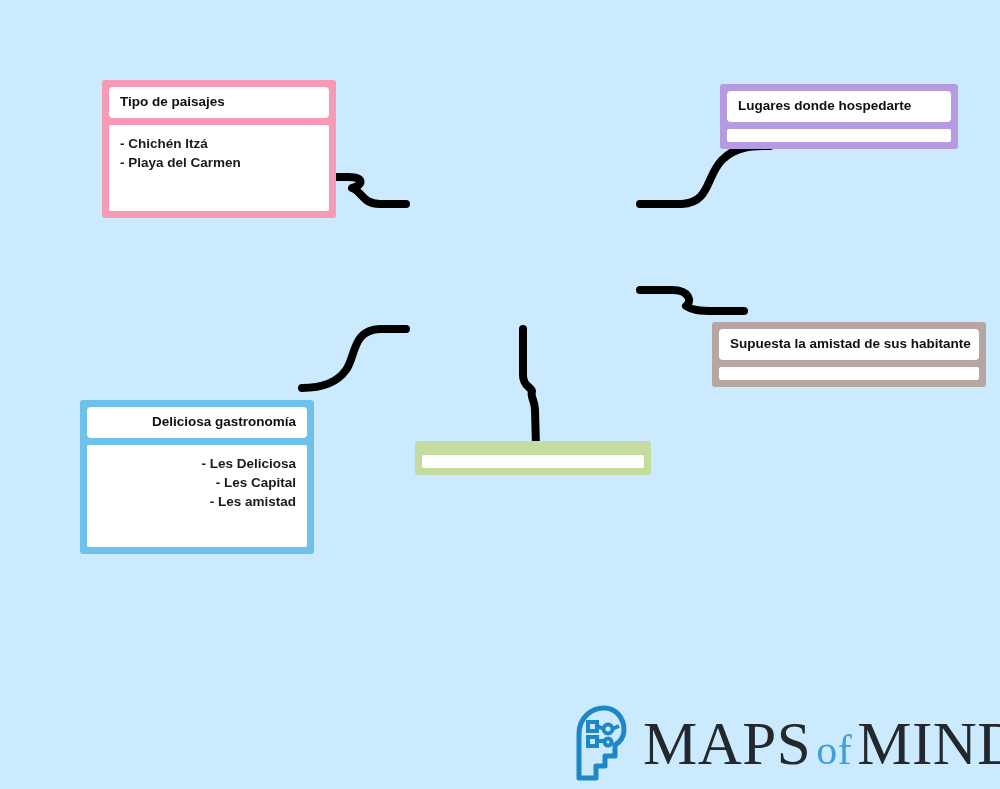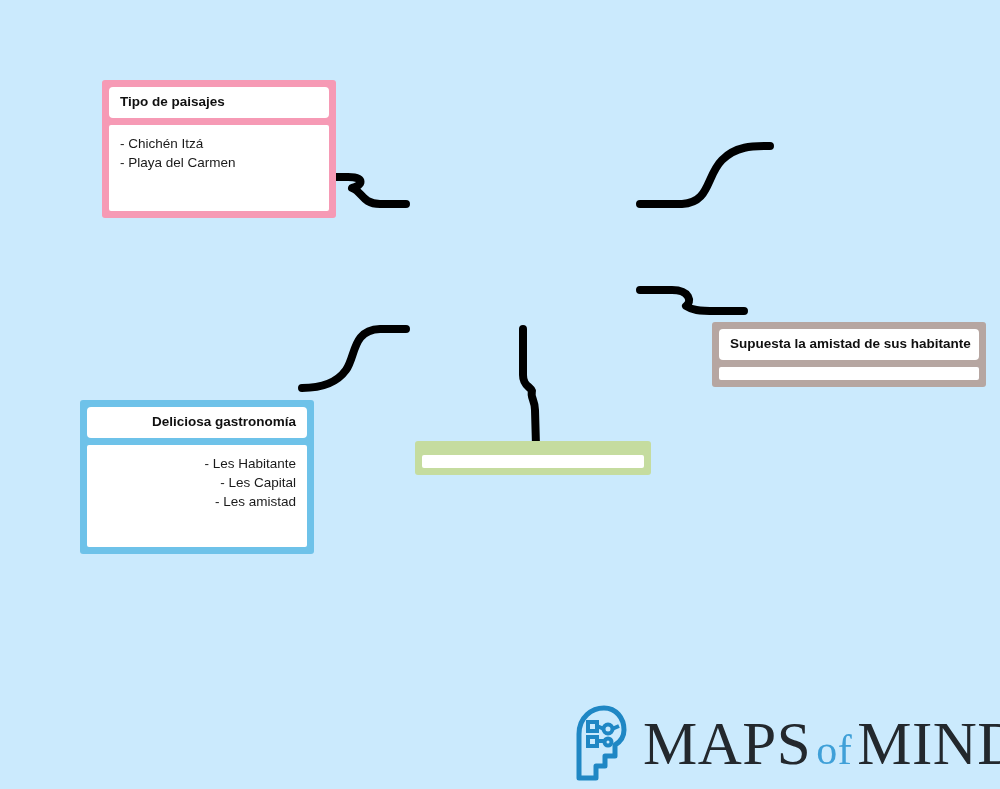--- a/index.html
+++ b/index.html
@@ -55,20 +55,21 @@
     font-size: 13.5px;
     color: #1a1a1a;
     line-height: 1.42;
   }
   .node .body-box.empty {
     padding: 0;
     height: 13px;
   }
   .node .body-box div {
     white-space: nowrap;
+    font-weight: bold;
   }
 
   
   #node-paisajes  { left: 102px; top: 80px;  width: 234px; background: #f69ab5; }
   #node-paisajes .body-box { height: 68px; }
 
   #node-mexico    { left: 406px; top: 182px; width: 234px; background: #fbf09a; }
   #node-mexico .body-box { height: 83px; }
 
   #node-hospedarte{ left: 720px; top: 84px;  width: 238px; background: #b79be0; }
@@ -125,30 +126,34 @@
 
   <div class="node" id="node-paisajes">
     <div class="title-box">Tipo de paisajes</div>
     <div class="body-box">
       <div>- Chichén Itzá</div>
       <div>- Playa del Carmen</div>
     </div>
   </div>
 
 
+  <div class="node" id="node-hospedarte">
+    <div class="title-box">Lugares donde hospedarte</div>
+    <div class="body-box empty"></div>
+  </div>
 
   <div class="node" id="node-amistad">
     <div class="title-box">Supuesta la amistad de sus habitante</div>
     <div class="body-box empty"></div>
   </div>
 
   <div class="node" id="node-gastronomia">
     <div class="title-box">Deliciosa gastronomía</div>
     <div class="body-box">
-      <div>- Les Habitante</div>
+      <div>- Les Deliciosa</div>
       <div>- Les Capital</div>
       <div>- Les amistad</div>
     </div>
   </div>
 
   <div class="node" id="node-hoteles">
     <div class="body-box empty"></div>
   </div>
 
   <div id="logo">

